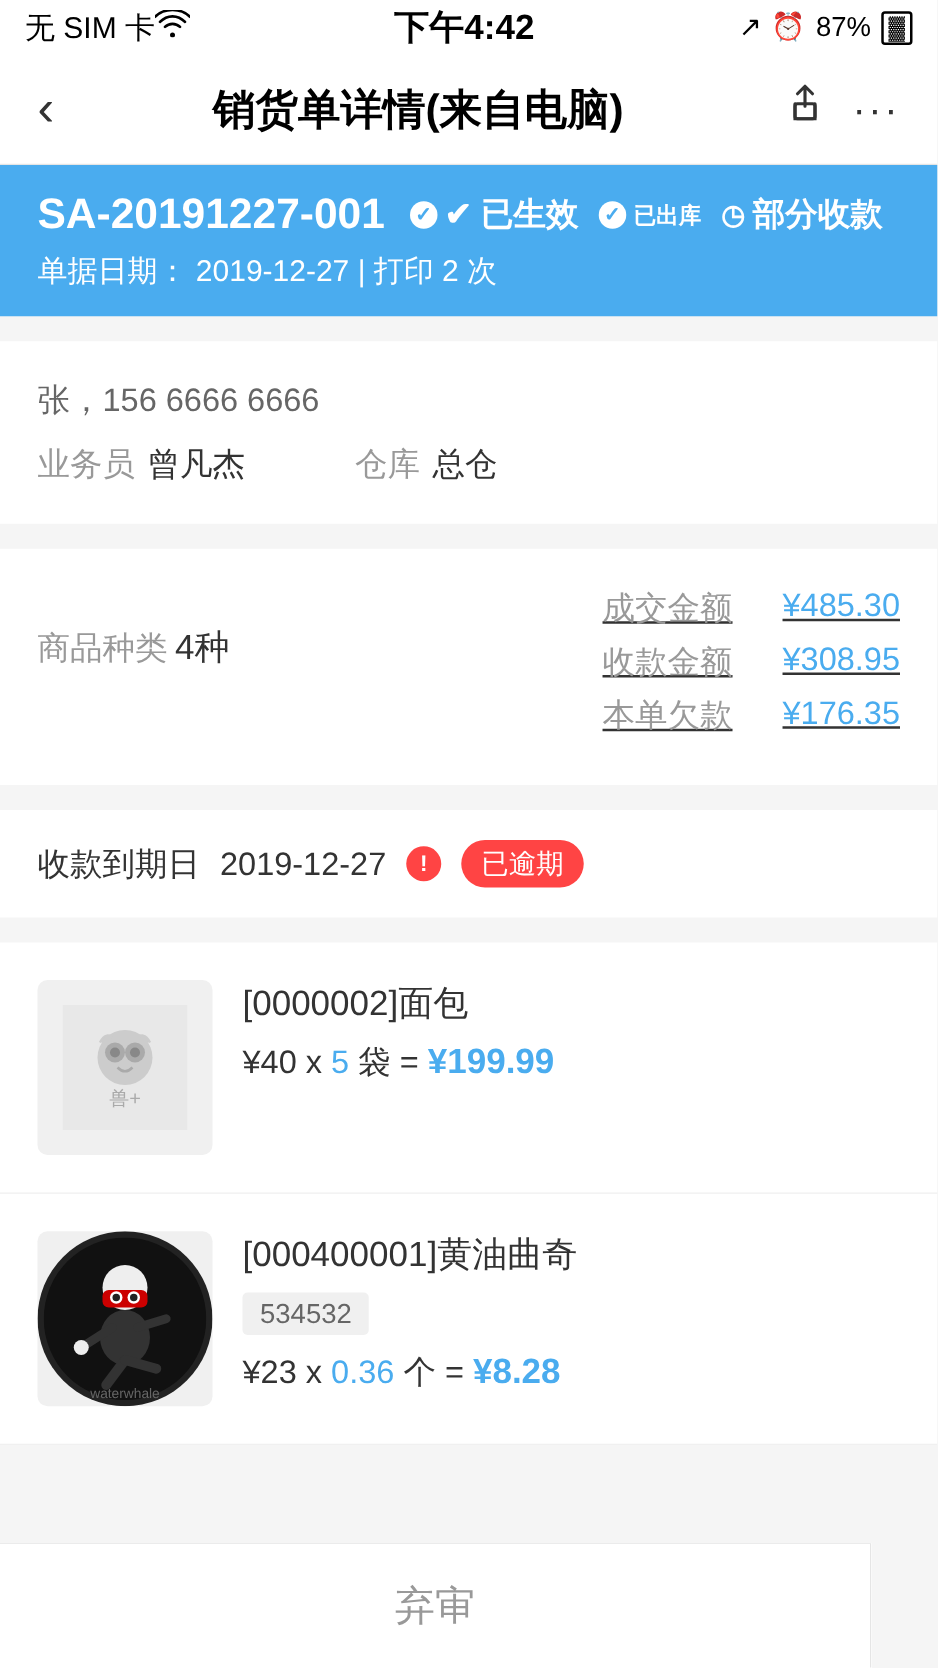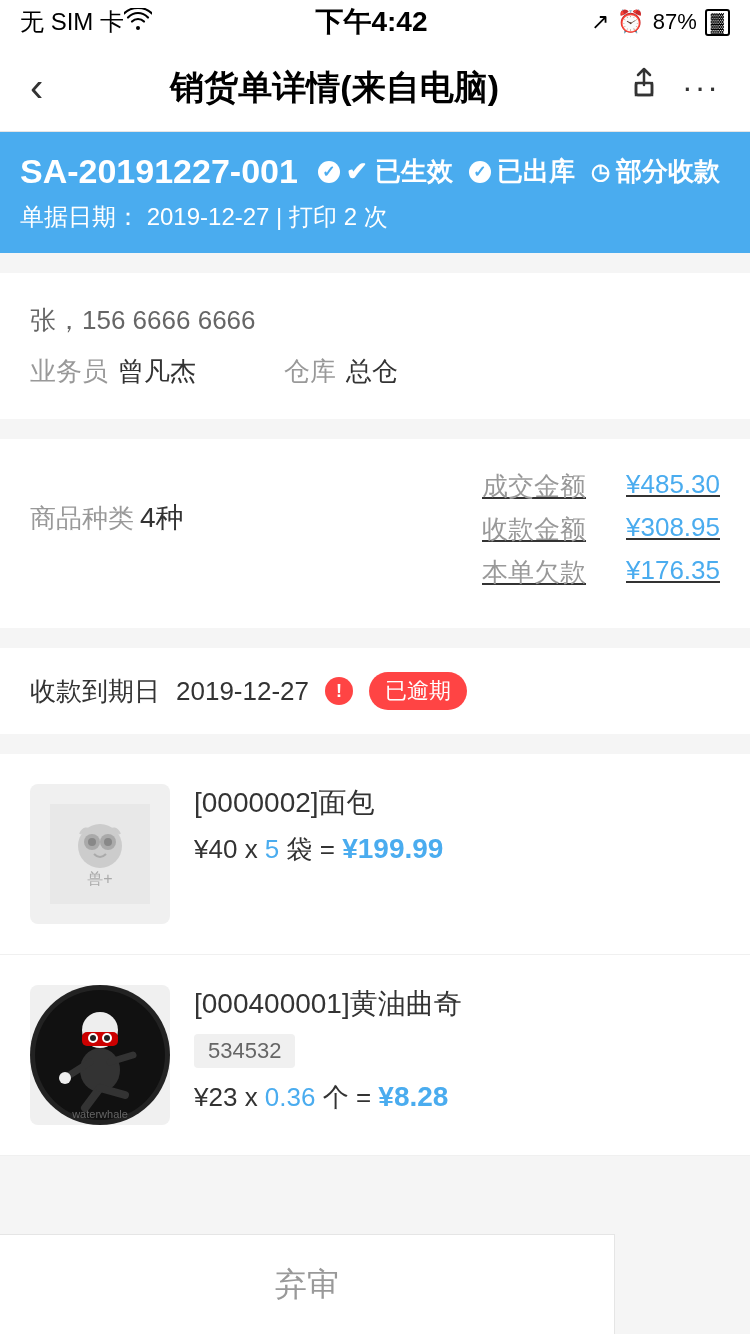--- a/index.html
+++ b/index.html
@@ -41,21 +41,21 @@
       font-size: 34px;
       font-weight: 600;
       color: #000;
     }
     .nav-actions { display: flex; gap: 20px; align-items: center; }
     .nav-icon { font-size: 36px; color: #333; }
 
     
     .header-banner {
       background: #4AACEF;
-      padding: 20px 20px;
+      padding: 20px 30px;
     }
     .order-id {
       font-size: 34px;
       font-weight: bold;
       color: #fff;
       display: flex;
       align-items: center;
       gap: 20px;
       flex-wrap: wrap;
     }
@@ -253,21 +253,21 @@
       color: #333;
     }
     .product-price .highlight { color: #4AACEF; font-weight: 500; }
     .product-price .total { color: #4AACEF; font-weight: 600; font-size: 28px; }
 
     
     .bottom-bar {
       position: fixed;
       bottom: 0;
       left: 0;
-      width: 615px;
+      width: 697px;
       height: 100px;
       background: #fff;
       border-top: 1px solid #e5e5e5;
       display: flex;
     }
     .bottom-btn {
       flex: 1;
       display: flex;
       align-items: center;
       justify-content: center;
@@ -319,21 +319,21 @@
 <div class="header-banner">
   <div class="order-id">
     <span>SA-20191227-001</span>
     <div class="status-badges">
       <span class="badge">
         <span style="background:#fff;color:#4AACEF;border-radius:50%;width:22px;height:22px;display:inline-flex;align-items:center;justify-content:center;font-size:16px;font-weight:bold;">✓</span>
         <span style="font-size:26px;">✔ 已生效</span>
       </span>
       <span class="badge">
         <span style="background:#fff;color:#4AACEF;border-radius:50%;width:22px;height:22px;display:inline-flex;align-items:center;justify-content:center;font-size:16px;font-weight:bold;">✓</span>
-        <span style="font-size:26px;text-align:right;">已出库</span>
+        <span style="font-size:18px;text-align:right;">已出库</span>
       </span>
       <span class="badge">
         <span style="font-size:22px;">◷</span>
         <span style="font-size:26px;">部分收款</span>
       </span>
     </div>
   </div>
   <div class="order-date">
     <span>单据日期：</span>
     <span>2019-12-27</span>

